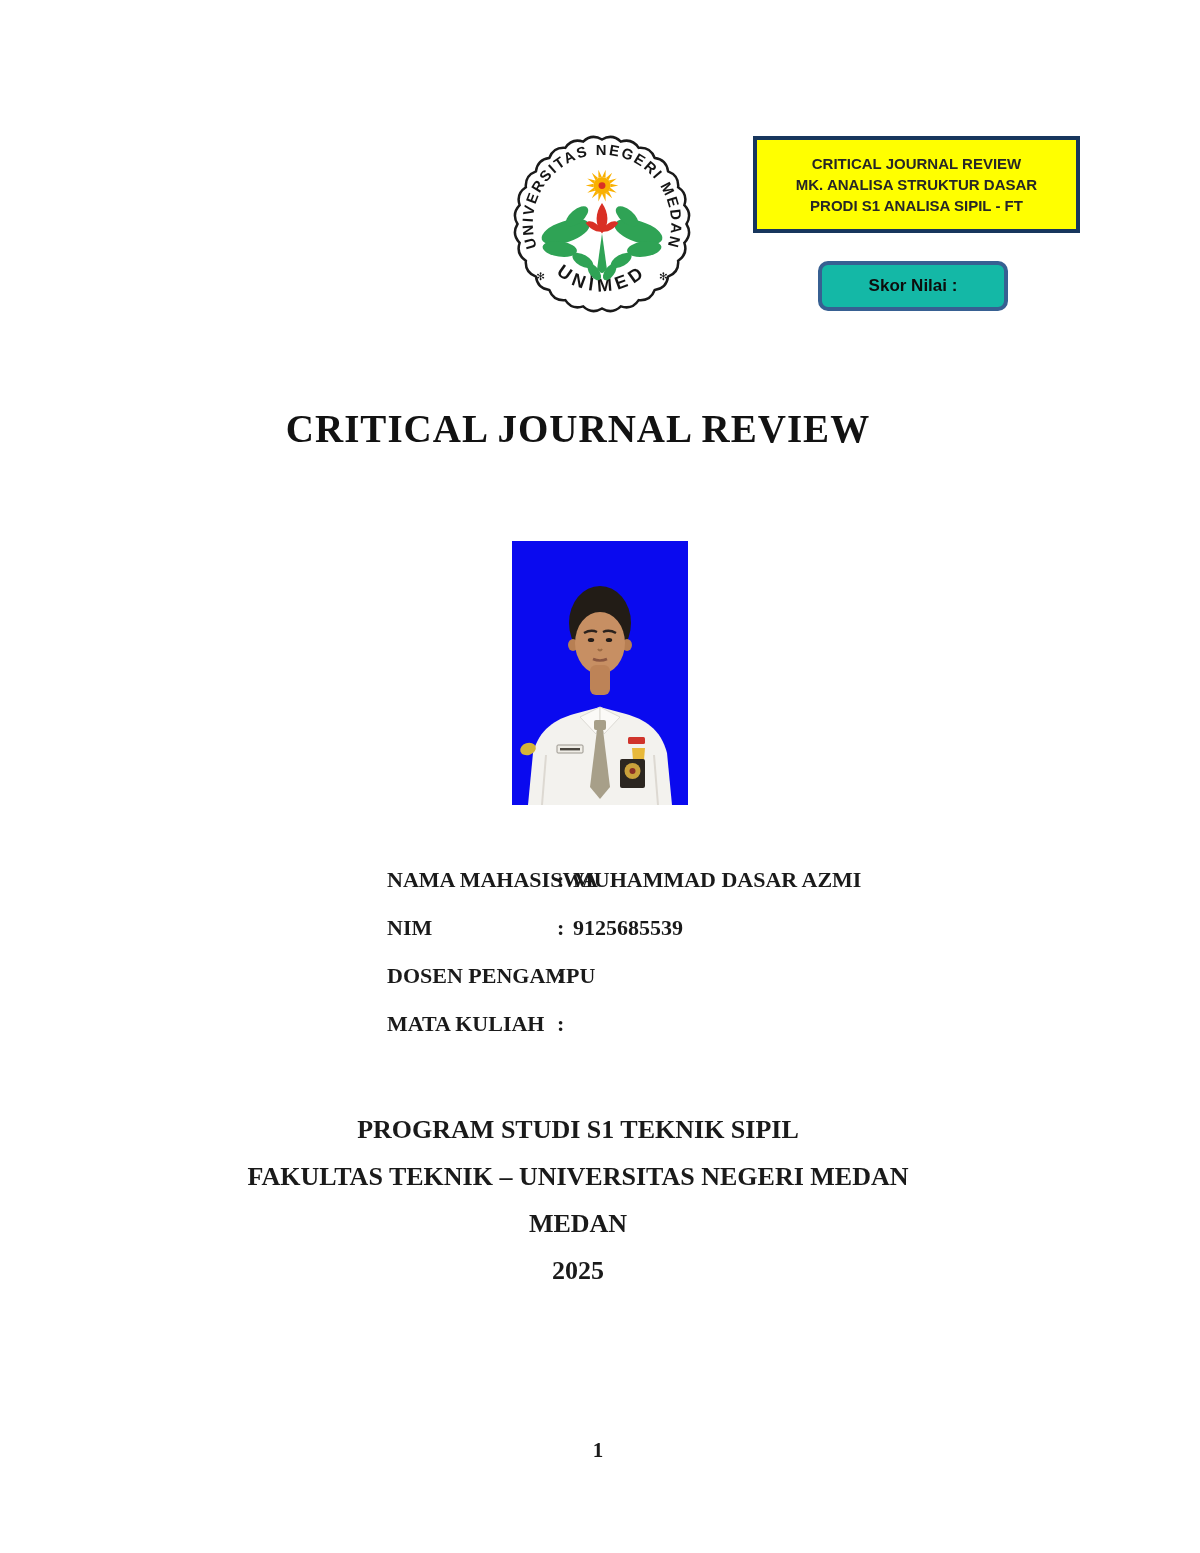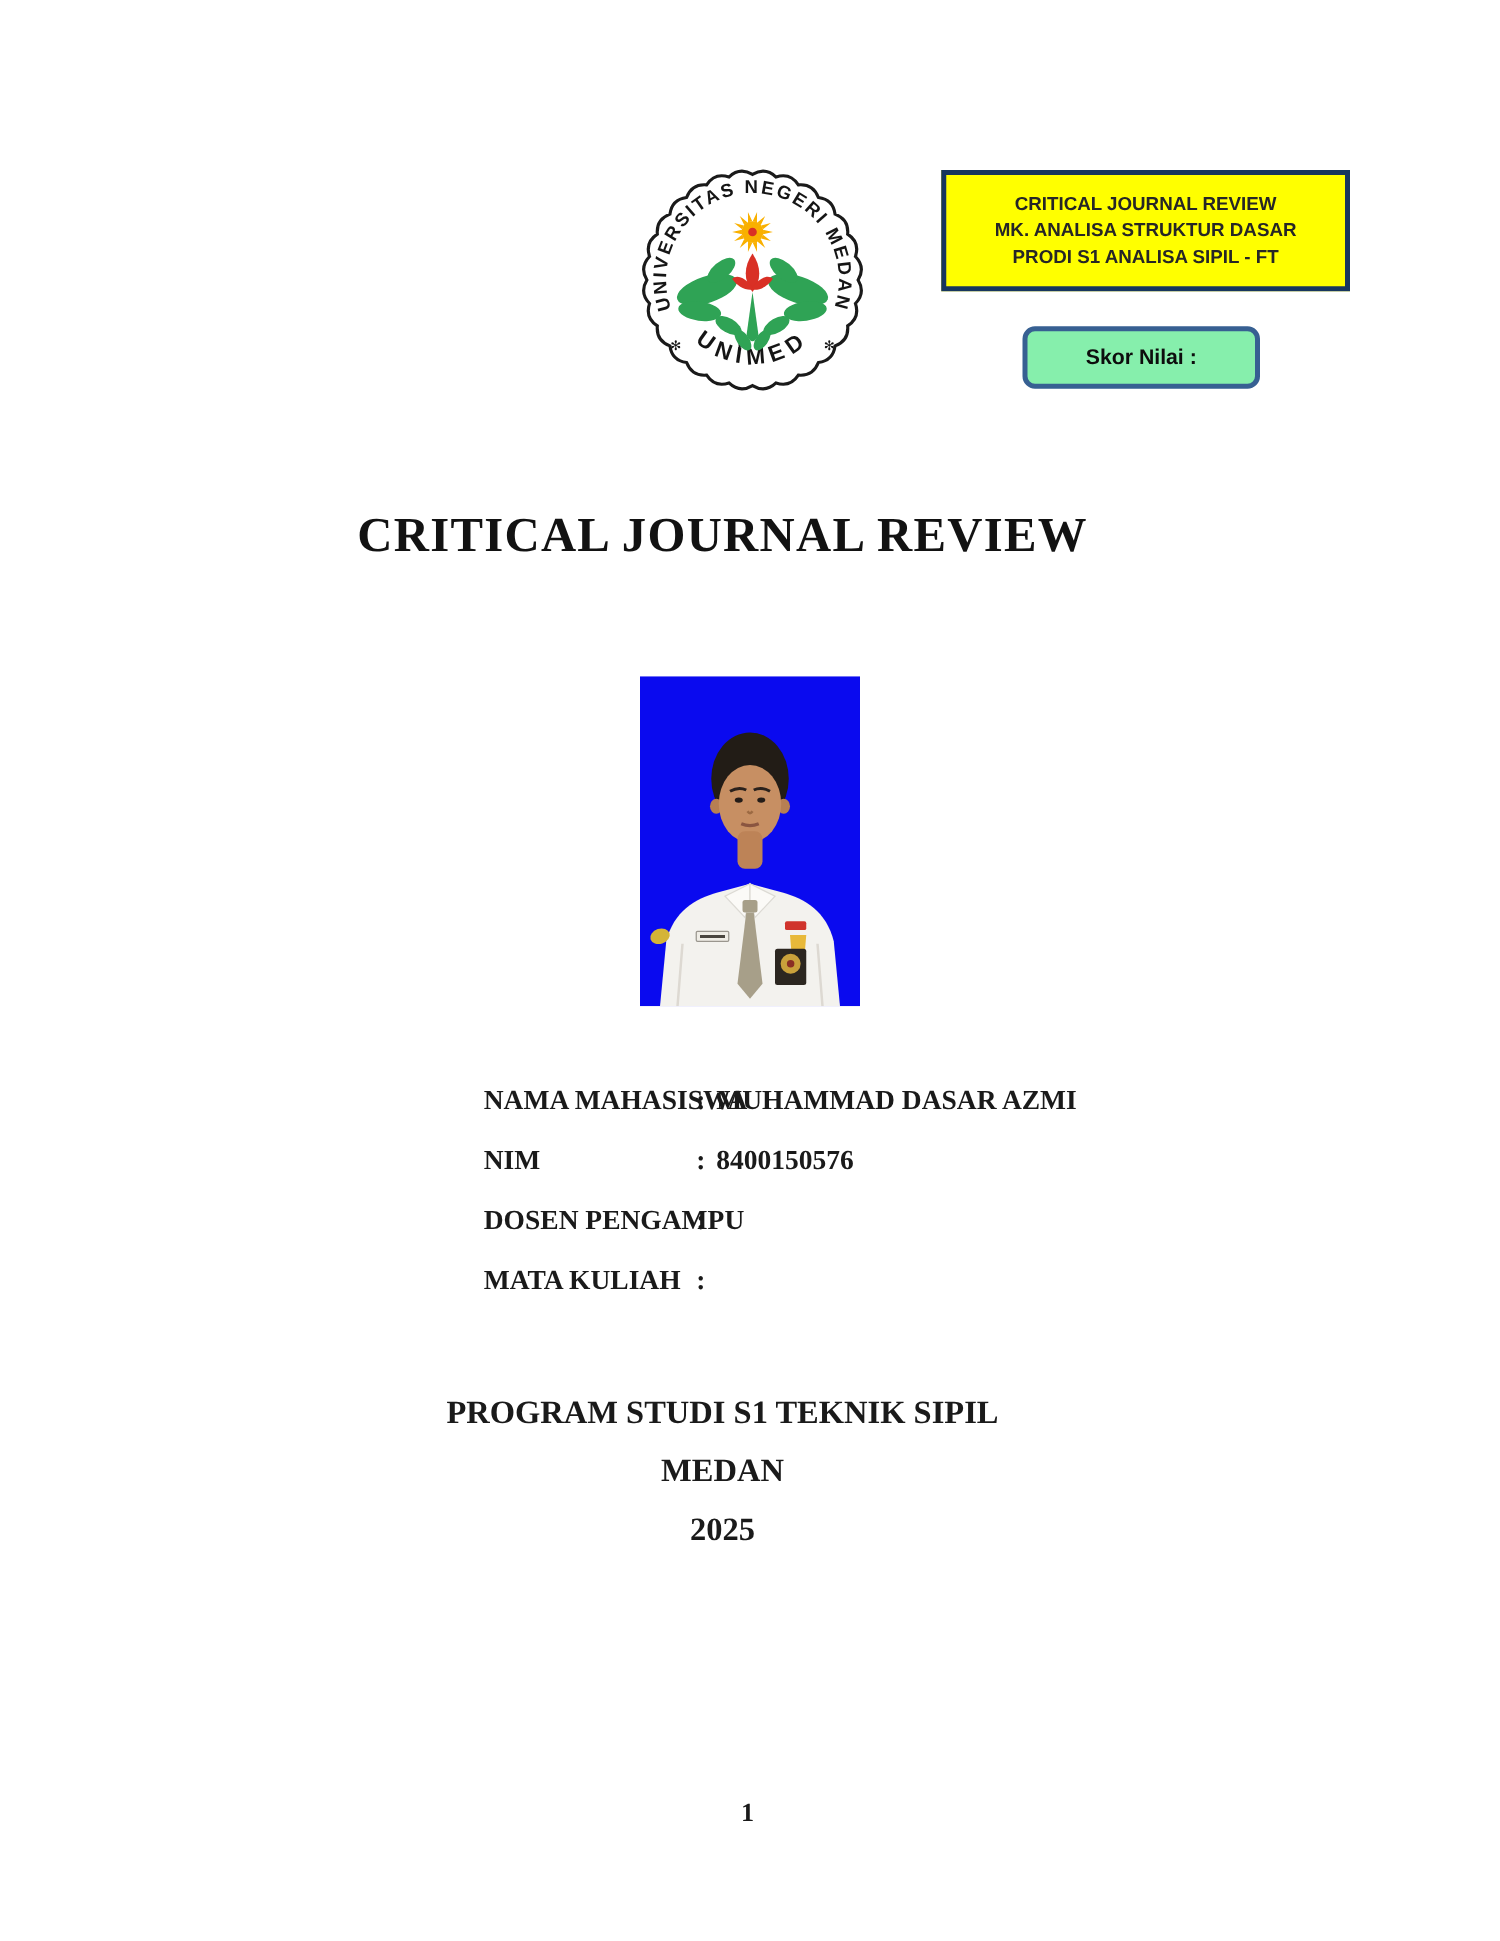--- a/index.html
+++ b/index.html
@@ -29,21 +29,21 @@
     background:var(--course-box-bg);
     display:flex;flex-direction:column;justify-content:center;align-items:center;
     font-family:"Liberation Sans","DejaVu Sans",sans-serif;
     font-weight:700;font-size:15px;line-height:21px;color:#262626;
     text-align:center;white-space:nowrap;
   }
   
   .score-box{
     position:absolute;left:818px;top:261px;width:190px;height:50px;
     box-sizing:border-box;border:4px solid var(--score-box-border);border-radius:10px;
-    background:#86efac;display:flex;align-items:center;justify-content:center;
+    background:#14b8a6;display:flex;align-items:center;justify-content:center;
     font-family:"Liberation Sans","DejaVu Sans",sans-serif;
     font-weight:700;font-size:17px;color:#0d0d0d;
   }
   
   .main-title{
     position:absolute;left:578px;top:406px;transform:translateX(-50%);
     font-weight:700;font-size:39px;letter-spacing:1px;white-space:nowrap;color:#121212;
   }
   
   .photo{position:absolute;left:512px;top:541px;width:176px;height:264px;}
@@ -162,33 +162,34 @@
 
   <div class="info">
     <div class="info-row">
       <span class="info-label">NAMA MAHASISWA</span>
       <span class="info-sep">:</span>
       <span class="info-value">MUHAMMAD DASAR AZMI</span>
     </div>
     <div class="info-row">
       <span class="info-label">NIM</span>
       <span class="info-sep">:</span>
-      <span class="info-value">8400150576</span>
+      <span class="info-value">9125685539</span>
     </div>
     <div class="info-row">
       <span class="info-label">DOSEN PENGAMPU</span>
       <span class="info-sep">:</span>
     </div>
     <div class="info-row">
       <span class="info-label">MATA KULIAH</span>
       <span class="info-sep">:</span>
     </div>
   </div>
 
   <div class="footer-lines">
     <div>PROGRAM STUDI S1 TEKNIK SIPIL</div>
+    <div>FAKULTAS TEKNIK – UNIVERSITAS NEGERI MEDAN</div>
     <div>MEDAN</div>
     <div>2025</div>
   </div>
 
   <div class="page-number">1</div>
 
 </div>
 
 </body></html>

